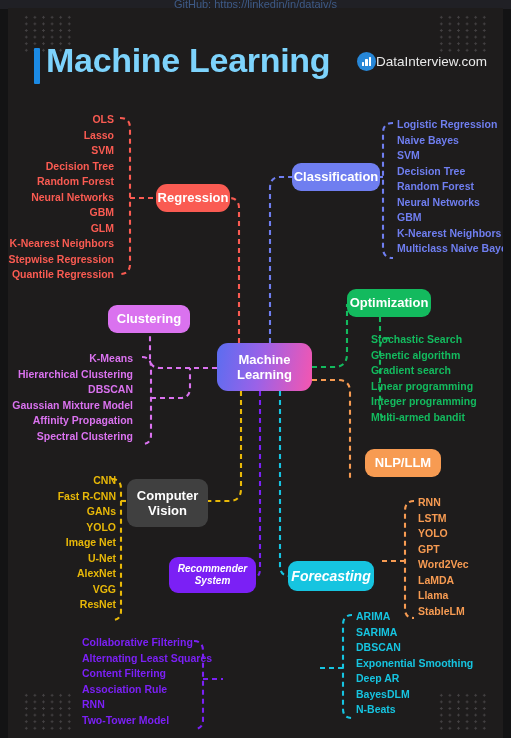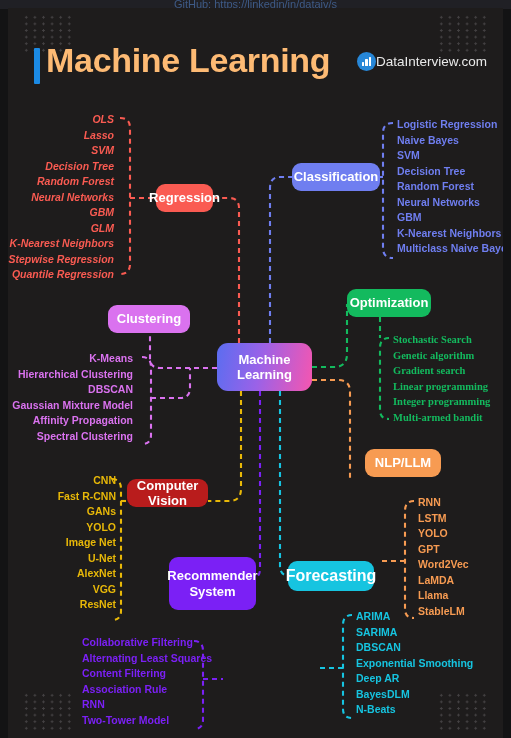--- a/index.html
+++ b/index.html
@@ -42,21 +42,21 @@
     line-height:9px; text-align:center; overflow:hidden;
     white-space:nowrap;
   }
   #header{ position:absolute; left:0; top:30px; width:100%; height:56px; }
   #accent-bar{
     position:absolute; left:26px; top:10px;
     width:6px; height:36px; background:#1b8ae4; border-radius:1px;
   }
   #page-title{
     position:absolute; left:38px; top:3px;
-    font-size:34px; font-weight:bold; color:#fdba74;
+    font-size:34px; font-weight:bold; color:#7dd3fc;
     letter-spacing:-.3px;
   }
   #brand{
     position:absolute; right:16px; top:14px;
     display:flex; align-items:center; 
   }
   #brand-logo{
     width:19px; height:19px; border-radius:50%;
     background:#2787d8; position:relative; flex:none;
   }
@@ -80,38 +80,38 @@
     border-radius:9px;
     line-height:1.18;
     padding:4px 14px;
     white-space:nowrap;
   }
   #n-center{
     left:209px; top:335px; width:95px; height:48px;
     background:linear-gradient(100deg,#5b6df0 0%,#9a62e8 45%,#f556b0 100%);
     font-size:13px; border-radius:11px; white-space:normal;
   }
-  #n-regression   { left:148px; top:176px; width:57px; height:28px; background:#fa5b52; font-size:13px;}
+  #n-regression   { left:148px; top:176px; width:74px; height:28px; background:#fa5b52; font-size:13px;border-radius:11px;}
   #n-classification{ left:284px; top:155px; width:88px; height:28px; background:#6f7ef0; font-size:13px;}
   #n-optimization { left:339px; top:281px; width:84px; height:28px; background:#13ba5e; font-size:13px;}
   #n-clustering   { left:100px; top:297px; width:82px; height:28px; background:#da72ef; font-size:13px;}
   #n-nlp          { left:357px; top:441px; width:76px; height:28px; background:#f79b52; font-size:13px;}
-  #n-cv           { left:119px; top:471px; width:81px; height:28px; background:#b91c1c; font-size:13px; white-space:normal;}
-  #n-recommender  { left:161px; top:549px; width:87px; height:53px; background:#7b20f5; font-size:13px; white-space:normal;}
-  #n-forecasting  { left:280px; top:553px; width:86px; height:30px; background:#16c4e0; font-size:16px;}
+  #n-cv           { left:119px; top:471px; width:81px; height:48px; background:#404040; font-size:13px; white-space:normal;}
+  #n-recommender  { left:161px; top:549px; width:87px; height:36px; background:#7b20f5; font-size:10px; white-space:normal;font-style:italic;}
+  #n-forecasting  { left:280px; top:553px; width:86px; height:30px; background:#16c4e0; font-size:14px;font-style:italic;}
 
   
   .leaves{ position:absolute; font-size:10.5px; font-weight:bold; line-height:15.55px; }
   .leaves div{ white-space:nowrap; }
   .right-al{ text-align:right; }
   .left-al { text-align:left;  }
 
-  #l-regression  { right:389px; top:104px;  color:#fa5b52;font-style:italic; }
+  #l-regression  { right:389px; top:104px;  color:#fa5b52; }
   #l-classification{ left:389px; top:109px; color:#6f7ef0; }
-  #l-optimization{ left:385px; top:324px;   color:#13ba5e;font-family:Liberation Serif, serif; }
+  #l-optimization{ left:363px; top:324px;   color:#13ba5e; }
   #l-clustering  { right:370px; top:343px;  color:#da72ef; }
   #l-nlp         { left:410px; top:487px;   color:#f79b52; }
   #l-cv          { right:387px; top:465px;  color:#e8b808; }
   #l-recommender { left:74px;  top:627px;   color:#7b20f5; }
   #l-forecasting { left:348px; top:601px;   color:#16c4e0; }
 </style>
 </head>
 <body>
 
 <div id="page">

